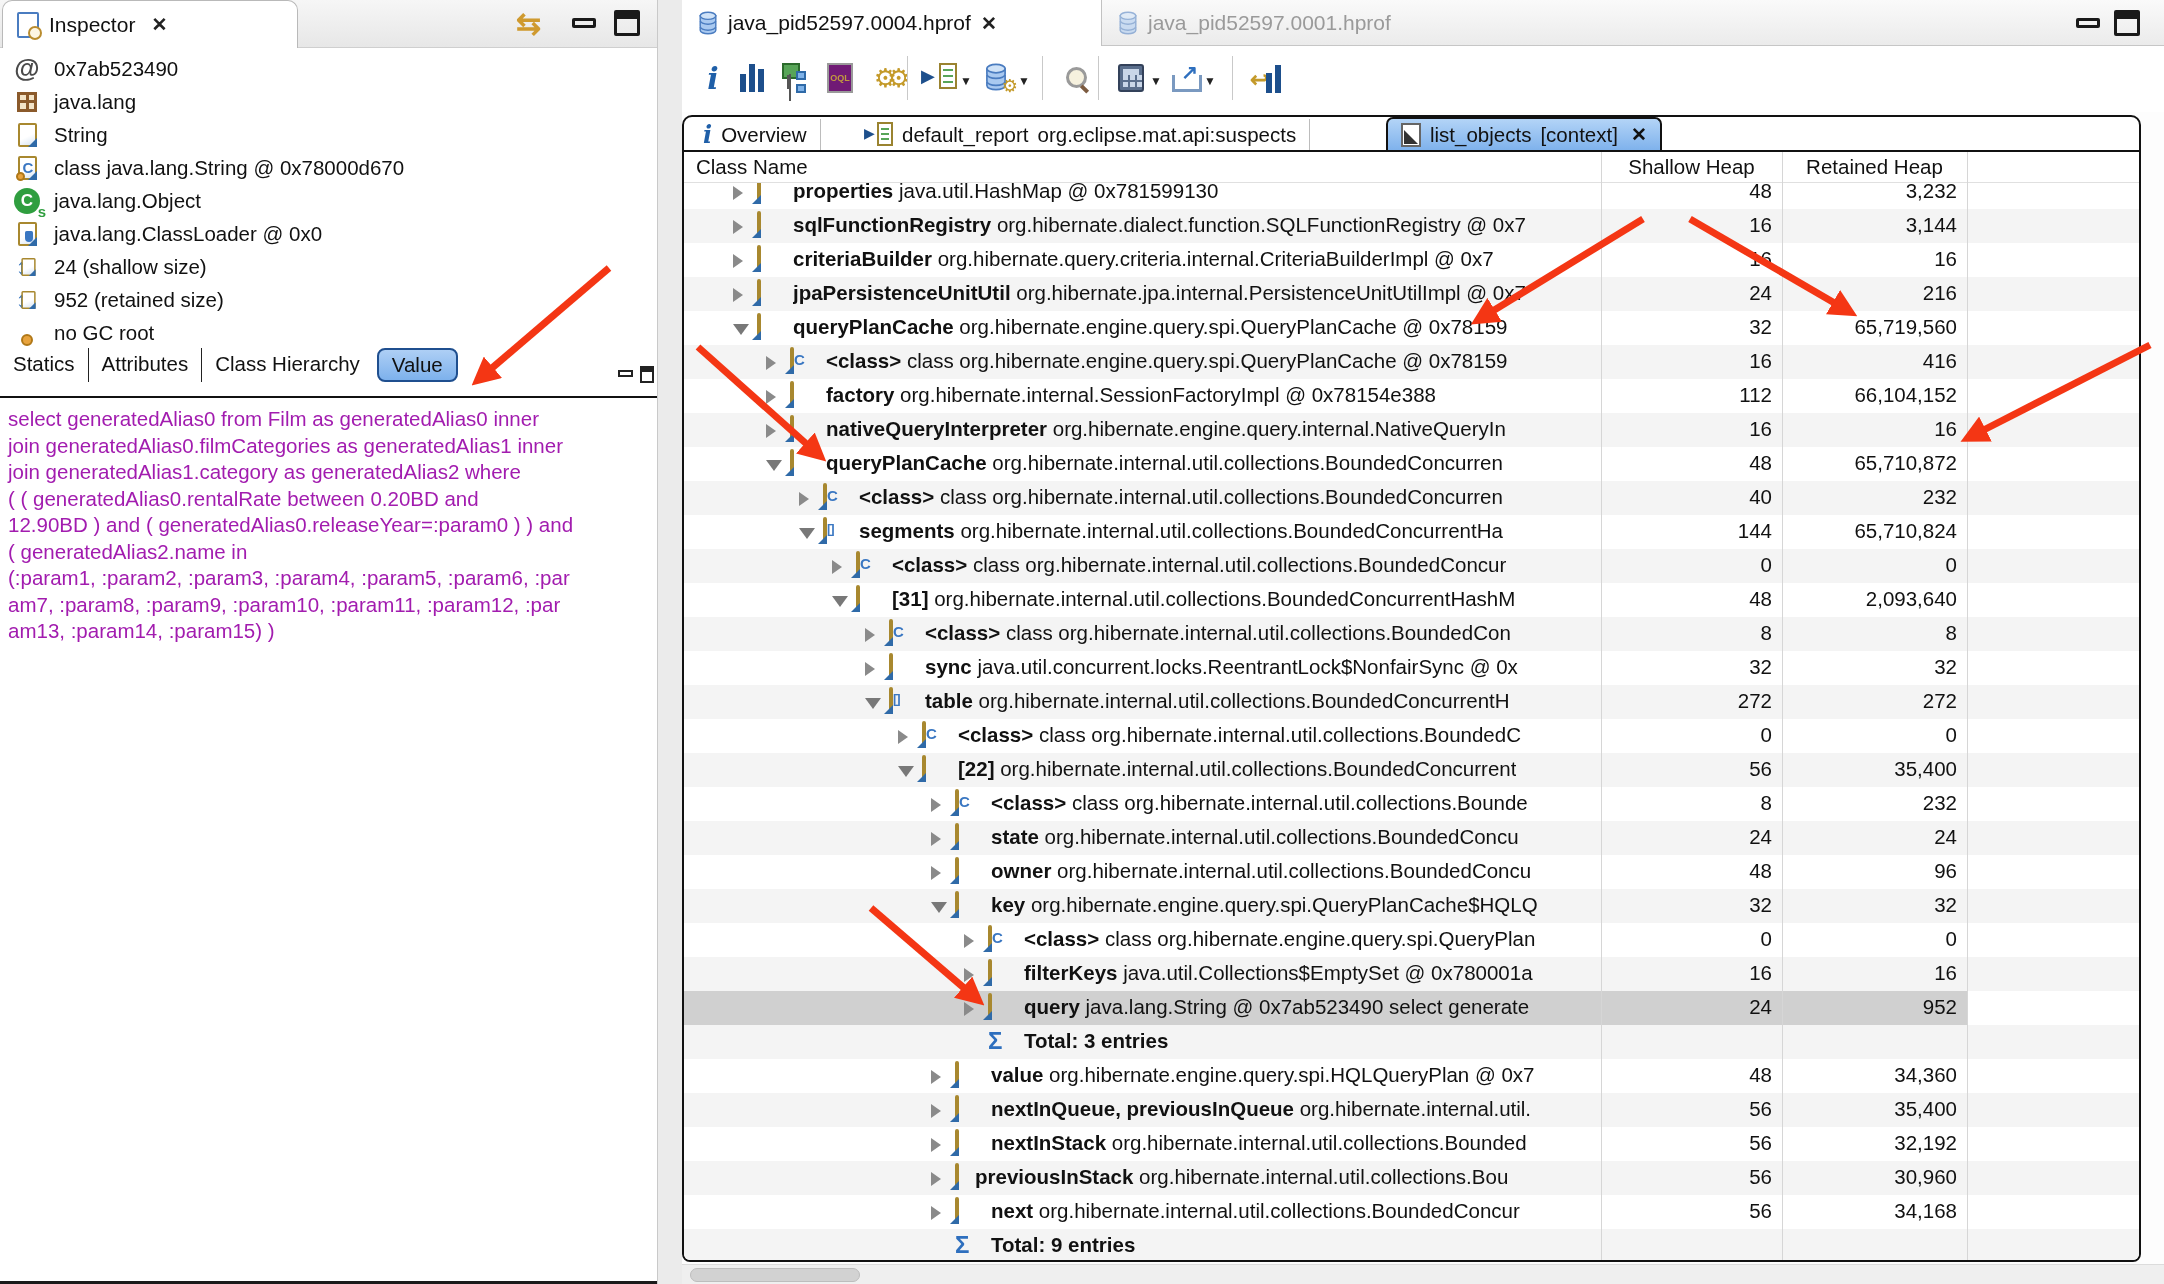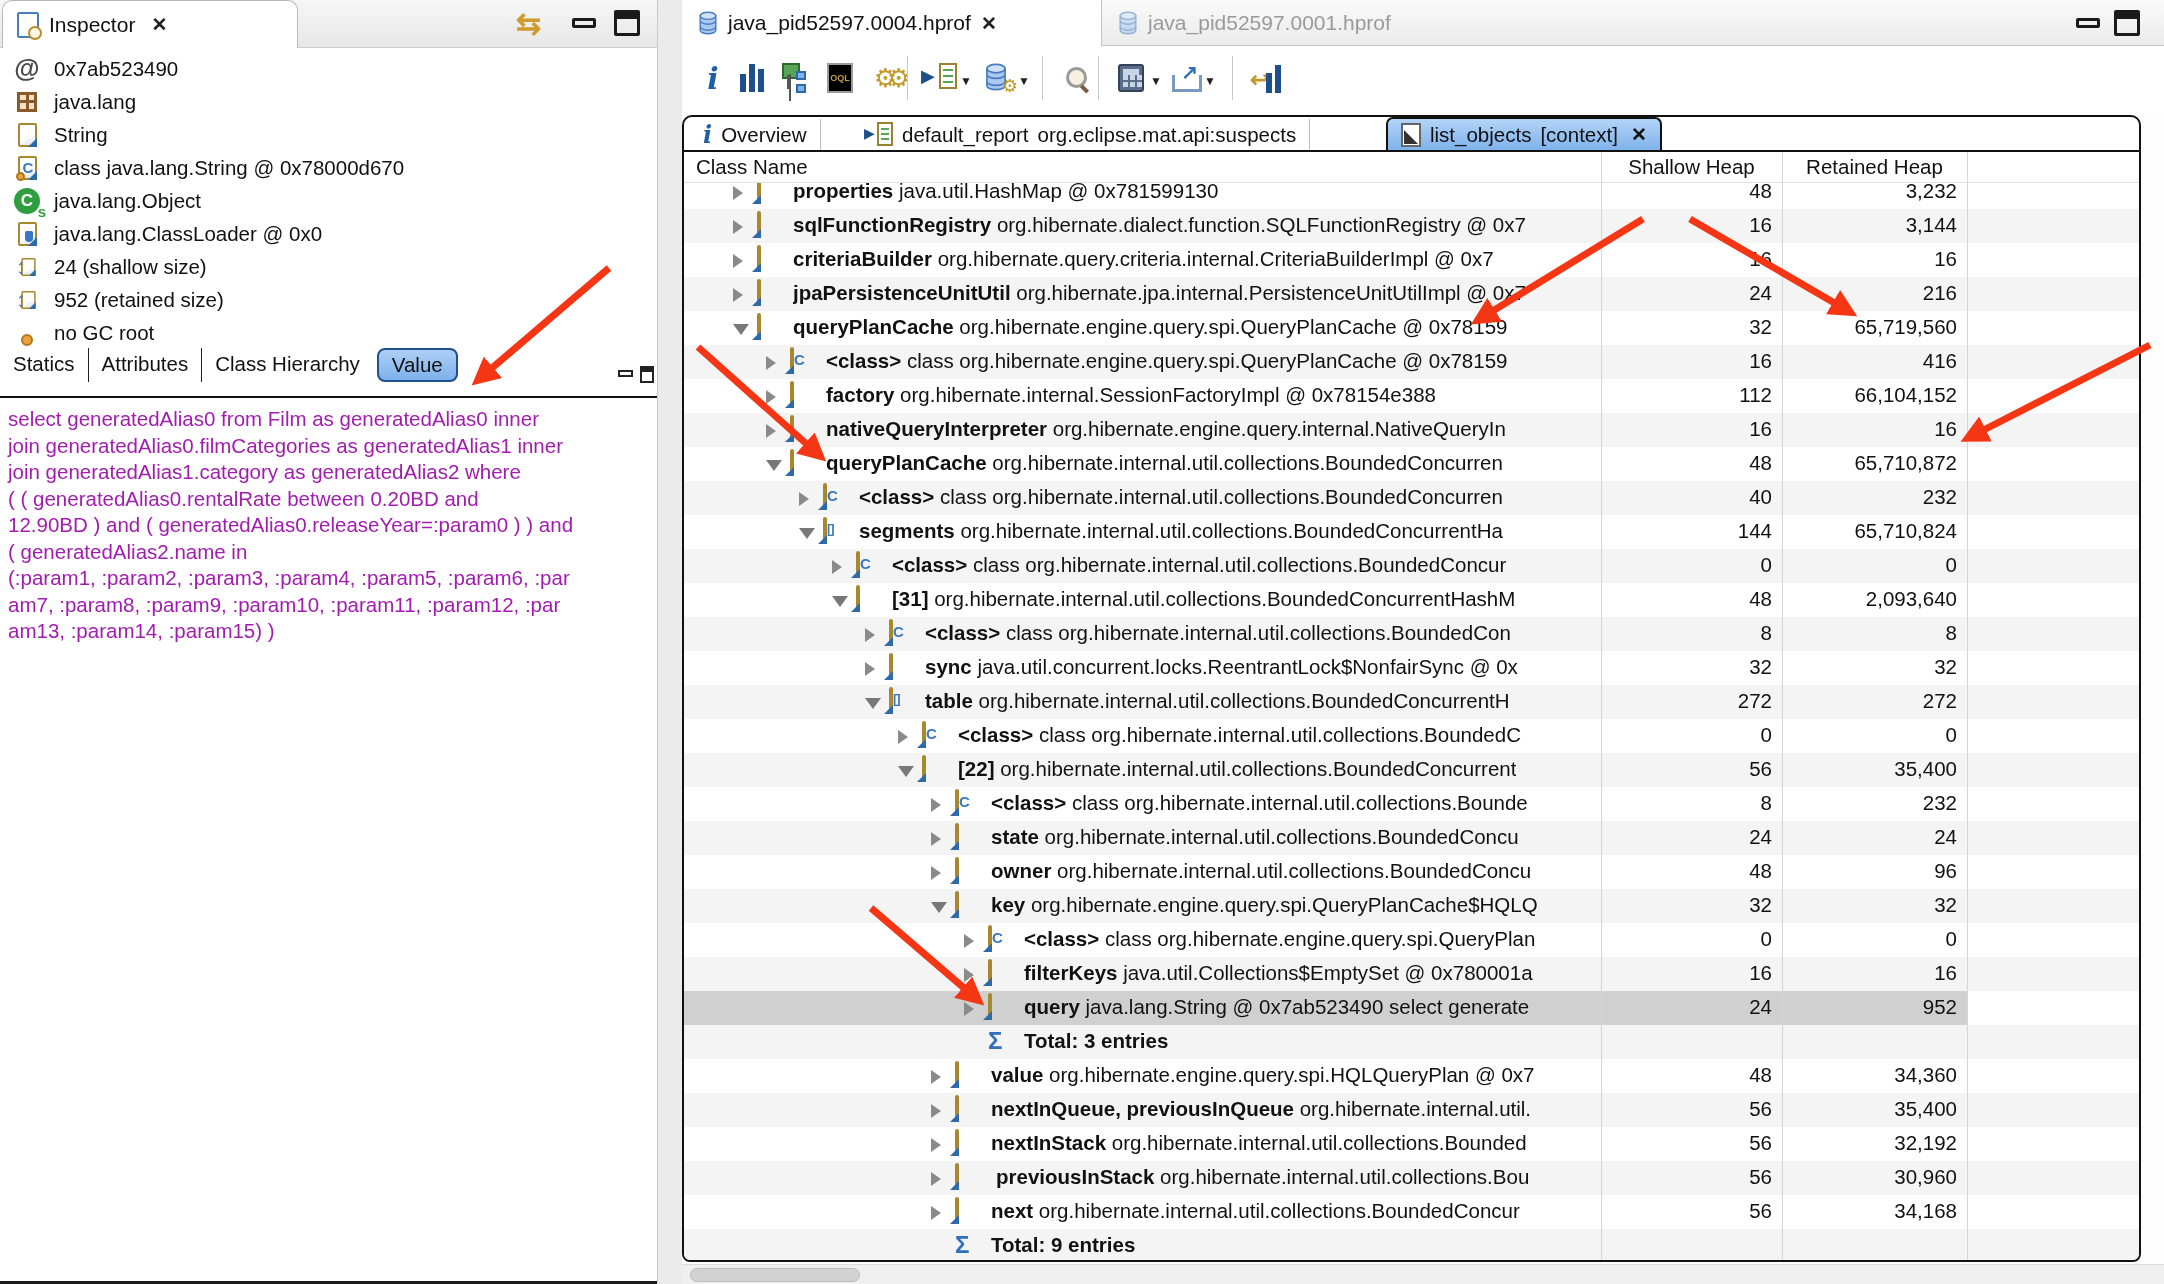--- a/index.html
+++ b/index.html
@@ -87,21 +87,21 @@
   .tb-info { font-family:"DejaVu Serif", serif; font-style:italic; font-weight:bold; font-size:30px; color:#1f5fa8; }
   .bars { position:relative; width:26px; height:28px; }
   .bars i { position:absolute; bottom:0; width:6px; background:#1d4f8c; }
   .bars i:nth-child(1){ left:0; height:18px; } .bars i:nth-child(2){ left:9px; height:28px; } .bars i:nth-child(3){ left:18px; height:23px; }
   .tree-ic { position:relative; width:30px; height:30px; }
   .tree-ic::before { content:""; position:absolute; left:0; top:0; width:14px; height:12px; background:#58a558; border:2px solid #2c6b2c; }
   .tree-ic i { position:absolute; width:10px; height:9px; background:#7fb2e8; border:2px solid #2f6aa8; }
   .tree-ic i:nth-child(1){ left:14px; top:8px; } .tree-ic i:nth-child(2){ left:14px; top:21px; }
   .tree-ic::after { content:""; position:absolute; left:5px; top:12px; width:2px; height:14px; background:#555;
                     box-shadow:2px 12px 0 0 #555, 2px -1px 0 0 #555; }
-  .oql { width:26px; height:30px; border:2px solid #9a9a9a; background:#000000; font-size:9px; font-weight:bold;
+  .oql { width:26px; height:30px; border:2px solid #9a9a9a; background:#701a75; font-size:9px; font-weight:bold;
          color:#c09a3f; display:flex; align-items:center; justify-content:center; }
   .gearsml { font-size:26px; color:#c49a2a; letter-spacing:-10px; }
   .runlist { position:relative; width:32px; height:30px; }
   .runlist::before { content:"▶"; position:absolute; left:-4px; top:2px; color:#1d4f8c; font-size:18px; }
   .runlist i { position:absolute; right:0; top:0; width:18px; height:26px; border:2px solid #9a8330; background:#fff; }
   .runlist i::before { content:""; position:absolute; left:2px; top:4px; width:10px; height:2px; background:#58a558;
                        box-shadow:0 6px 0 #58a558, 0 12px 0 #58a558; }
   .dbgear { position:relative; width:30px; height:30px; }
   .dbgear em { position:absolute; right:-4px; bottom:-4px; font-style:normal; font-size:18px; color:#c49a2a; }
   .mag { position:relative; width:26px; height:26px; }
@@ -599,21 +599,21 @@
           <div class="r">
             <span class="expander closed" style="left:247px"></span>
             <span class="ti" style="left:271px"><span class="pgshape"></span></span>
             <span class="rtext" style="left:307px"><b>nextInStack</b><span class="det"> org.hibernate.internal.util.collections.Bounded</span></span>
             <span class="cell sh">56</span>
             <span class="cell re">32,192</span>
           </div>
           <div class="r">
             <span class="expander closed" style="left:247px"></span>
             <span class="ti" style="left:271px"><span class="pgshape"></span></span>
-            <span class="rtext" style="left:312px"><b>previousInStack</b><span class="det"> org.hibernate.internal.util.collections.Bou</span></span>
+            <span class="rtext" style="left:291px"><b>previousInStack</b><span class="det"> org.hibernate.internal.util.collections.Bou</span></span>
             <span class="cell sh">56</span>
             <span class="cell re">30,960</span>
           </div>
           <div class="r">
             <span class="expander closed" style="left:247px"></span>
             <span class="ti" style="left:271px"><span class="pgshape"></span></span>
             <span class="rtext" style="left:307px"><b>next</b><span class="det"> org.hibernate.internal.util.collections.BoundedConcur</span></span>
             <span class="cell sh">56</span>
             <span class="cell re">34,168</span>
           </div>

